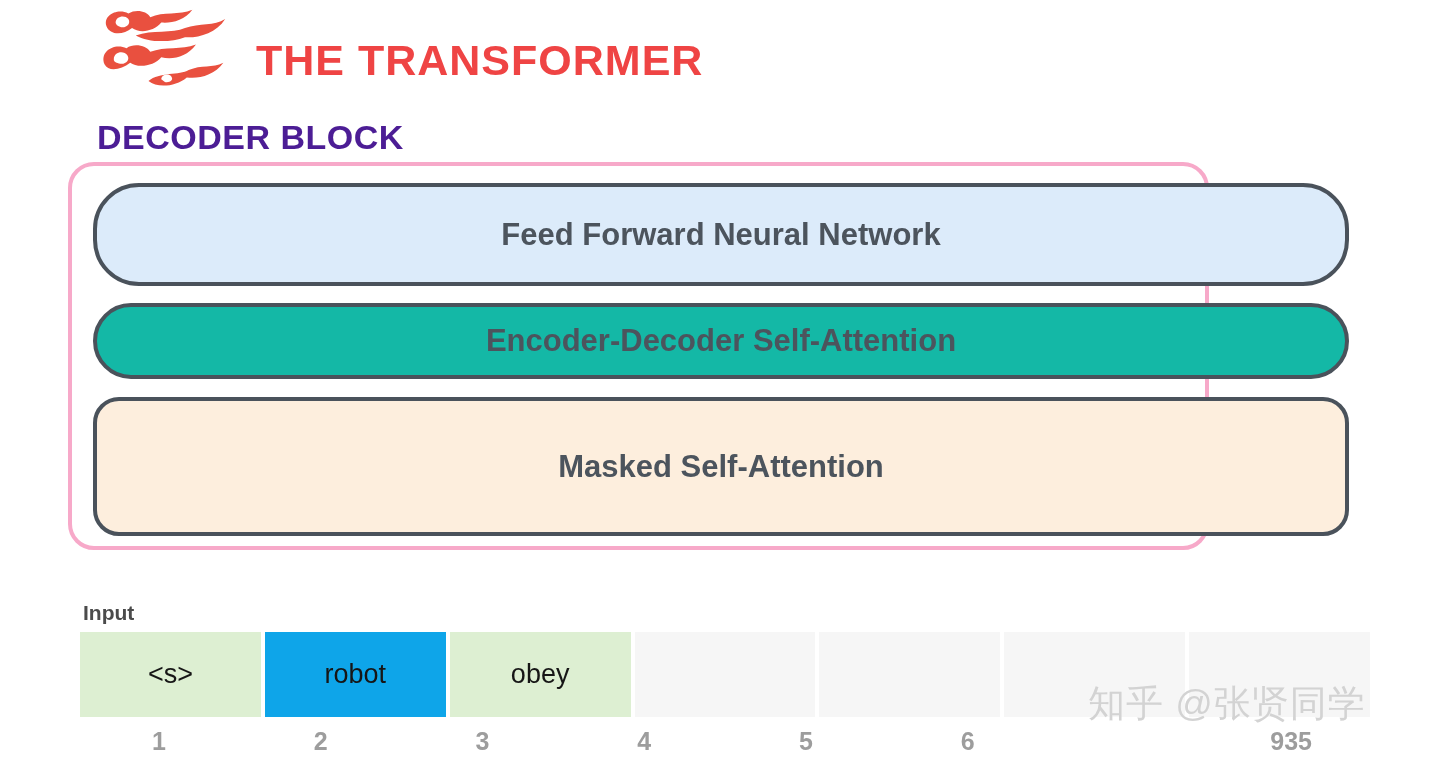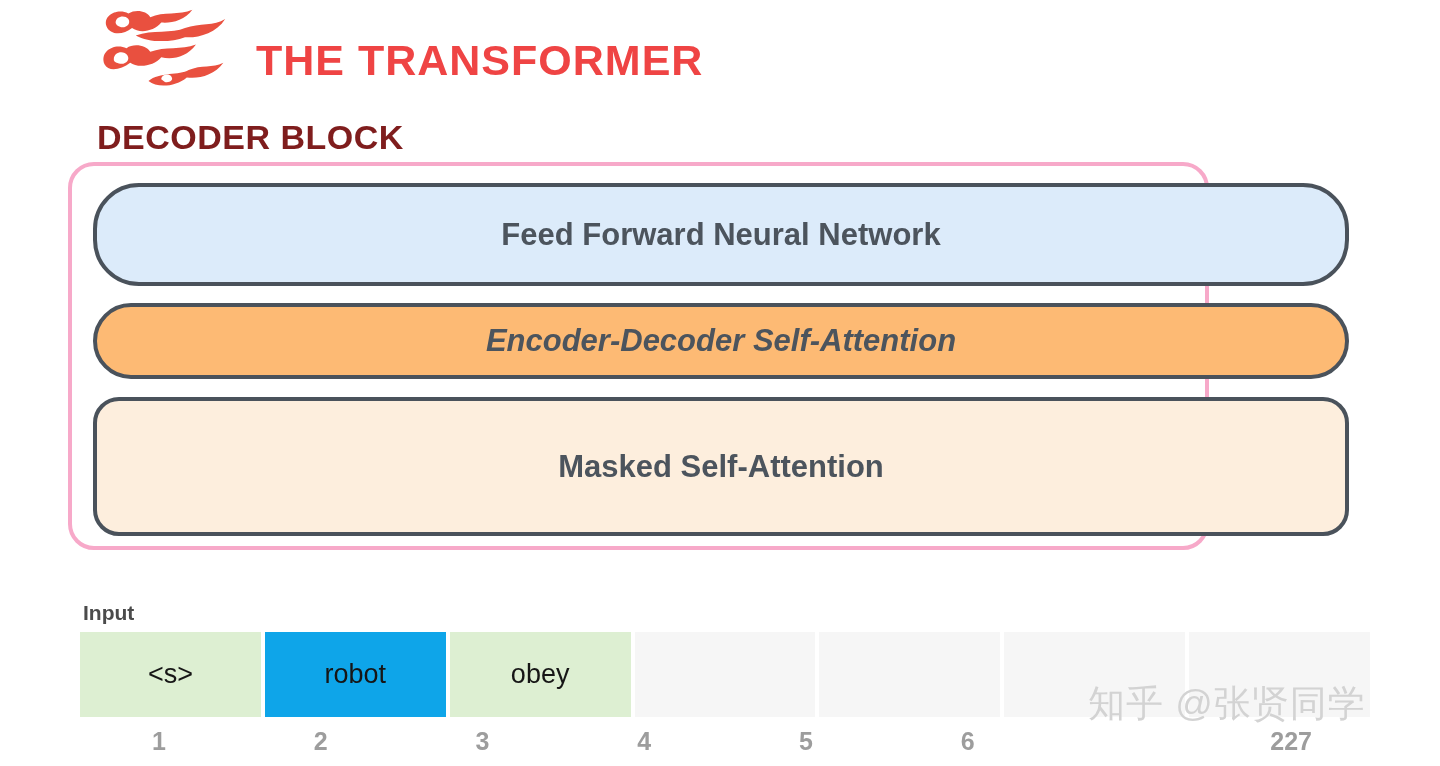--- a/index.html
+++ b/index.html
@@ -139,25 +139,25 @@
       </g>
       <g fill="#ffffff">
         <path d="M22 16 C22 9 32 7 36 12 C39 17 34 22 28 21 C24 20 22 18 22 16 Z"></path>
         <path d="M20 56 C20 48 31 46 35 52 C38 57 33 62 27 61 C23 60 20 59 20 56 Z"></path>
         <path d="M72 78 C72 73 80 71 83 75 C86 79 81 82 76 81 Z"></path>
       </g>
     </svg>
   </div>
   <div class="app-title" style="color: #ef4444;">THE TRANSFORMER</div>
 
-  <div class="decoder-label" style="color: #7f1d1d;">DECODER BLOCK</div>
+  <div class="decoder-label" style="color: #4c1d95;">DECODER BLOCK</div>
 
   <div class="decoder-container" style="border-color: rgb(247, 169, 201);">
     <div class="layer layer-ffnn" style="background-color: rgb(220, 235, 250);">Feed Forward Neural Network</div>
-    <div class="layer layer-encdec" style="background-color: #fdba74; font-style: italic;">Encoder-Decoder Self-Attention</div>
+    <div class="layer layer-encdec" style="background-color: #14b8a6;">Encoder-Decoder Self-Attention</div>
     <div class="layer layer-masked" style="background-color: rgb(253, 238, 221);">Masked Self-Attention</div>
   </div>
 
   <div class="input-label">Input</div>
 
   <div class="cells">
     <div class="cell" style="background-color: rgb(221, 239, 210);">&lt;s&gt;</div>
     <div class="cell" style="background-color: #0ea5e9;">robot</div>
     <div class="cell" style="background-color: rgb(221, 239, 210);">obey</div>
     <div class="cell" style="background-color: rgb(246, 246, 246);"></div>
@@ -167,18 +167,18 @@
   </div>
 
   <div class="indices">
     <div class="index-label">1</div>
     <div class="index-label">2</div>
     <div class="index-label">3</div>
     <div class="index-label">4</div>
     <div class="index-label">5</div>
     <div class="index-label">6</div>
     <div class="index-label"></div>
-    <div class="index-label">227</div>
+    <div class="index-label">935</div>
   </div>
 
   <div class="watermark" style="color: rgb(211, 211, 211); text-align: center;">知乎 @张贤同学</div>
 
 </div>
 
 </body></html>

